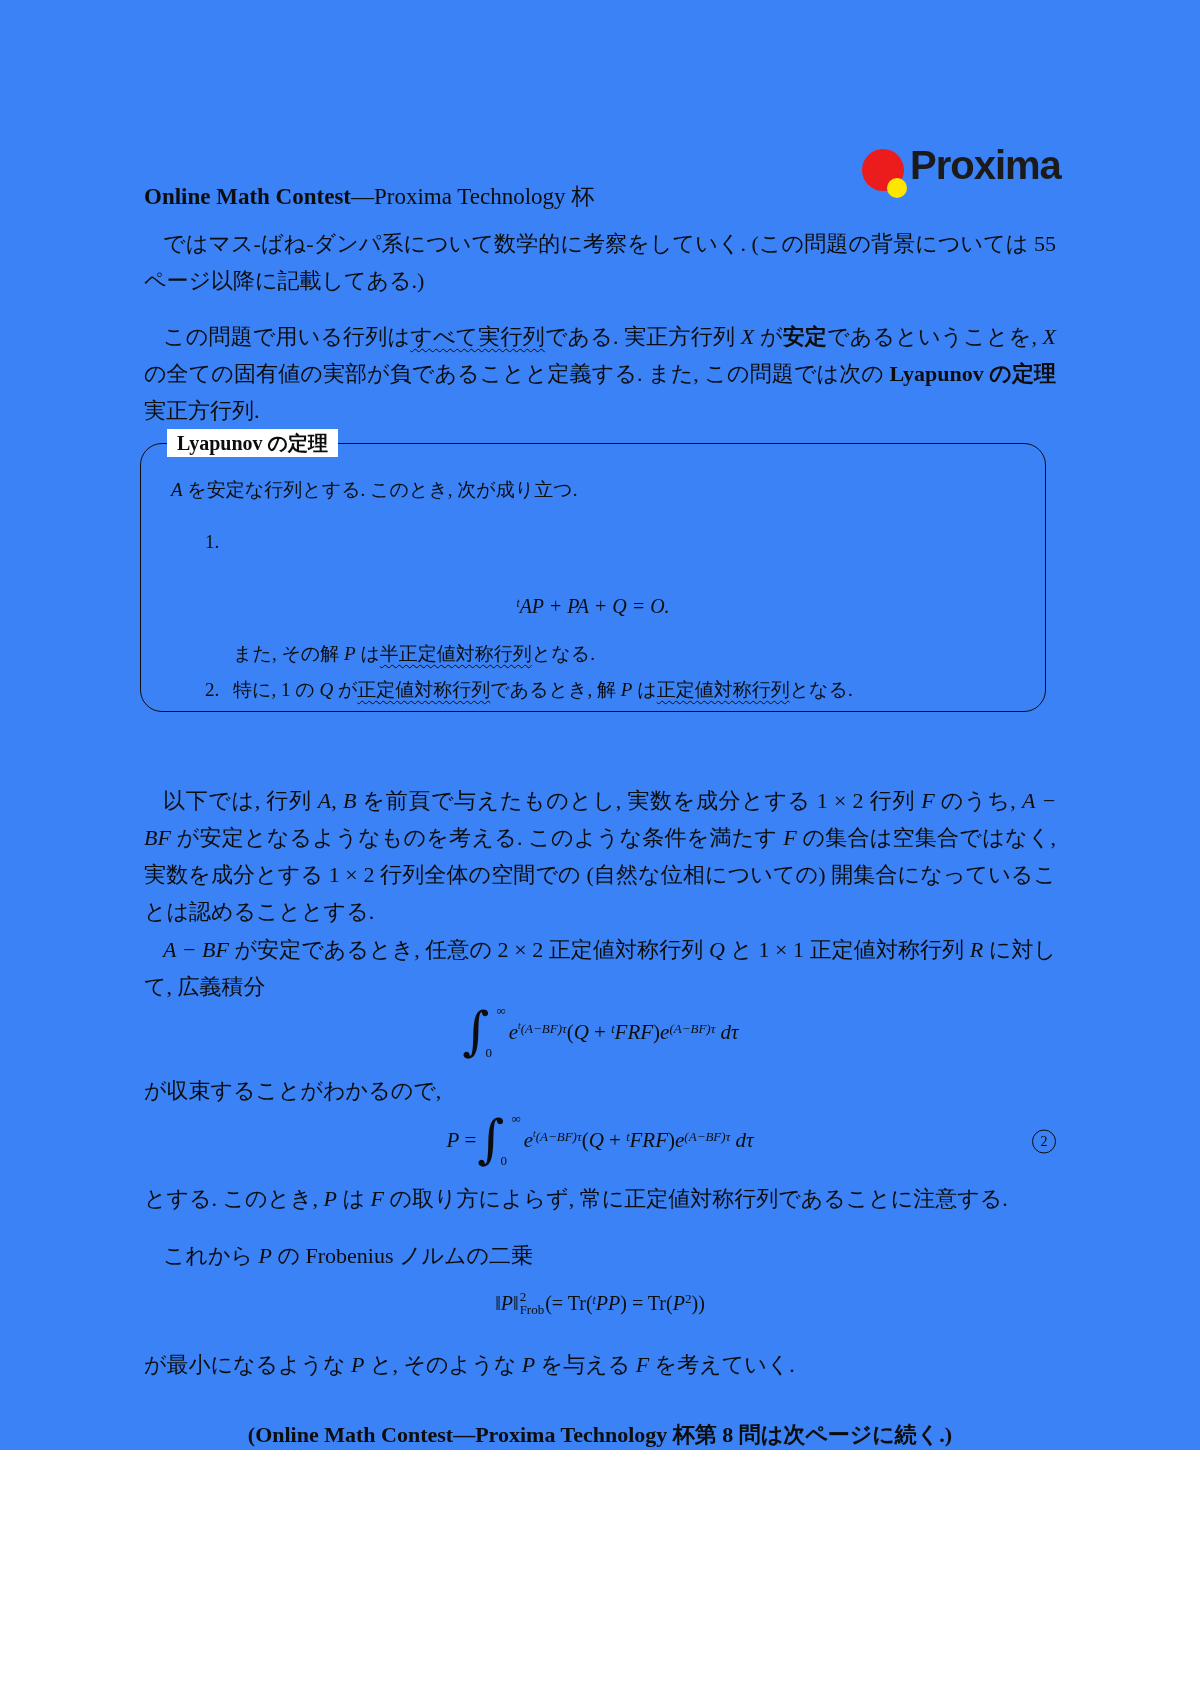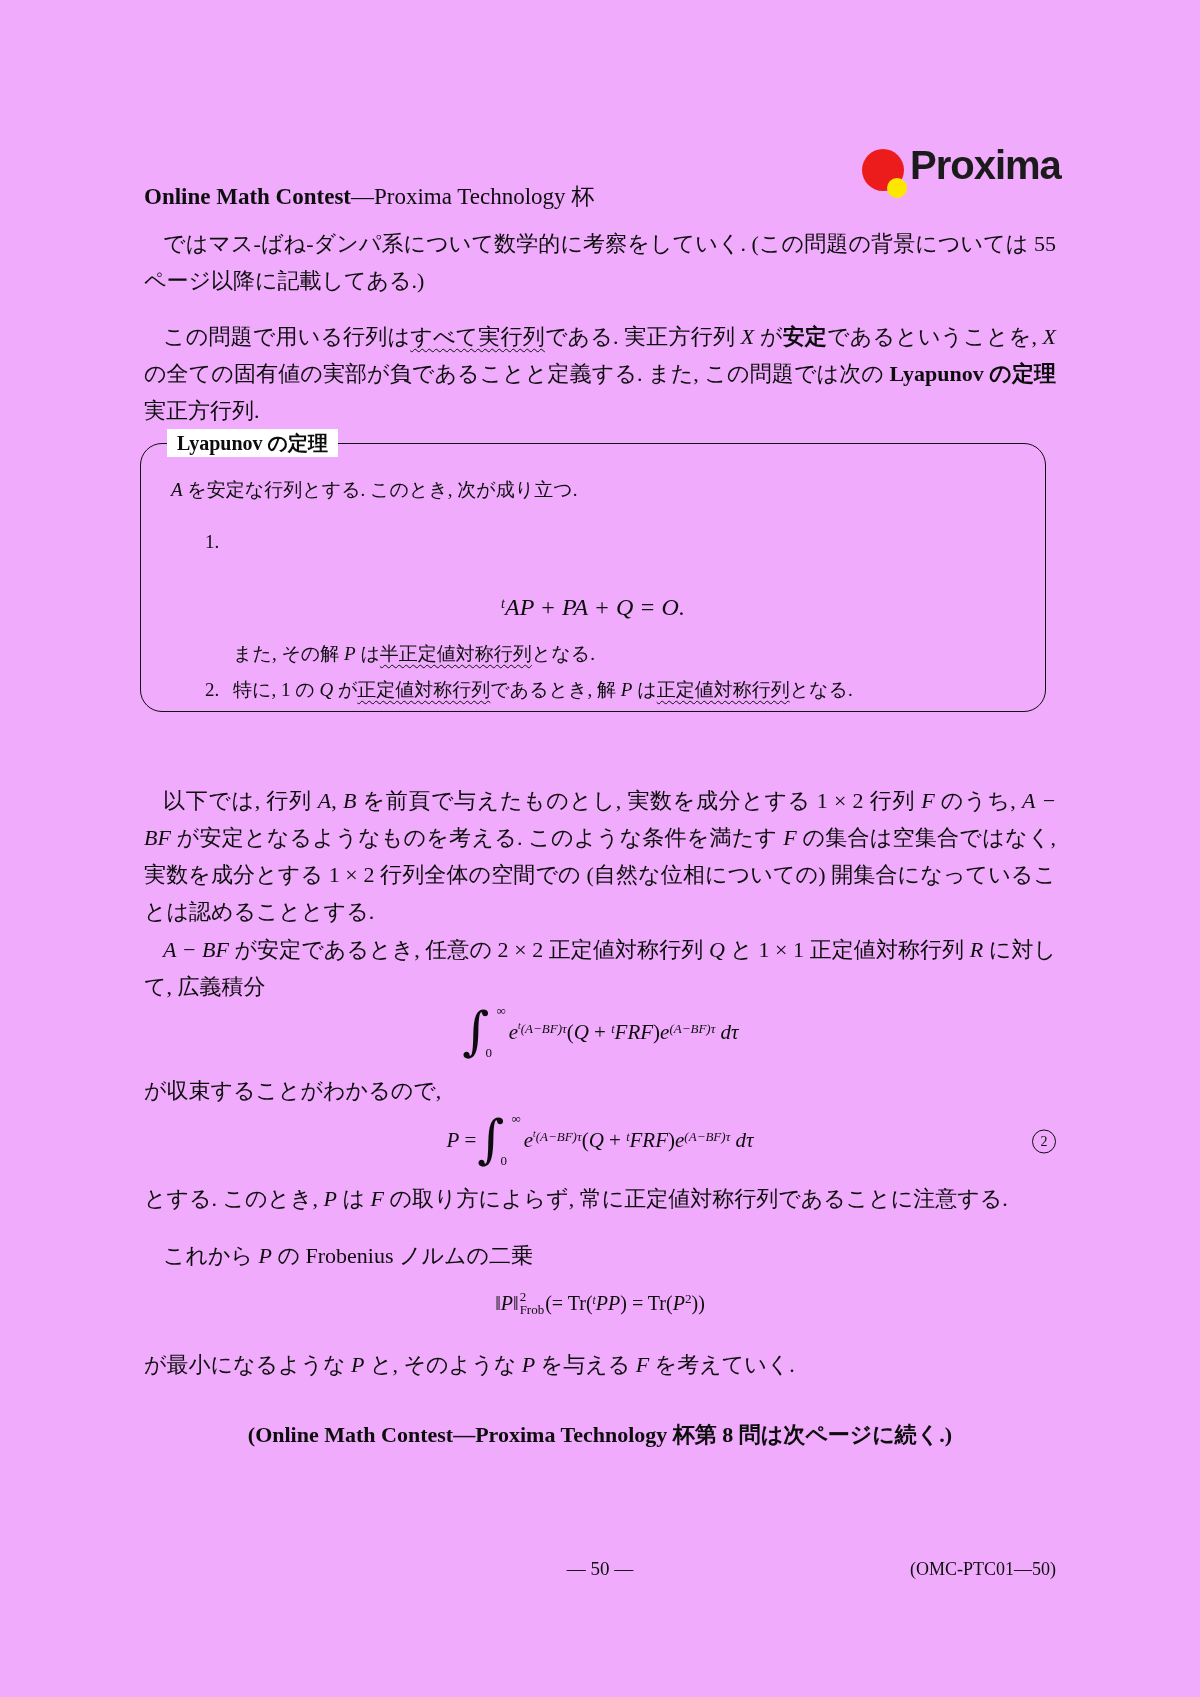--- a/index.html
+++ b/index.html
@@ -1,18 +1,18 @@
 <!DOCTYPE html>
 <html><head>
 <meta charset="utf-8">
 <style>
   html,body { margin:0; padding:0; background:#ffffff; }
   * { box-sizing:border-box; }
   .page {
-    position:relative; width:1200px; height:1697px; background:#f0abfc;
+    position:relative; width:1200px; height:1450px; background:#3b82f6;
     font-family:"Liberation Serif","DejaVu Serif",serif; color:#0d0d0d;
     overflow:hidden;
   }
   .doc-title {
     position:absolute; left:144px; top:182px; font-size:23px; line-height:30px;
     white-space:nowrap;
   }
   .doc-title .tbold { font-weight:bold; }
   
   .logo-red { position:absolute; left:862px; top:149px; width:42px; height:42px;
@@ -39,21 +39,21 @@
   
   .theorem-box { position:absolute; left:140px; top:443px; width:906px; height:269px;
     border:1.6px solid #0d0d0d; border-radius:22px; font-size:19px; line-height:37px; }
   .box-title { position:absolute; top:-15px; left:26px; background:#ffffff;
     padding:0 10px; font-size:20px; line-height:28px; white-space:nowrap; }
   .box-intro { position:absolute; top:27px; left:30px; right:30px; margin:0; }
   .box-item { position:absolute; left:92px; right:34px; text-align:justify; }
   .box-item .num { position:absolute; left:-28px; }
   .box-note { position:absolute; left:92px; right:34px; margin:0; }
   .box-eq { position:absolute; top:145px; left:30px; right:30px;
-    text-align:center; font-size:24px; line-height:30px; }
+    text-align:center; font-size:20px; line-height:30px; }
   
   .display-math { position:absolute; left:144px; width:912px; height:72px;
     display:flex; align-items:center; justify-content:center;
     font-size:21px; }
   .display-math .mrow { white-space:nowrap; }
   .int-wrap { display:inline-flex; height:58px; margin:0 3px 0 1px; }
   .int-sign { font-size:52px; line-height:56px; font-style:italic;
     font-family:"DejaVu Serif","DejaVu Sans",serif; }
   .int-lims { display:inline-flex; flex-direction:column;
     justify-content:space-between; padding:1px 0 2px 0; font-size:13px;

